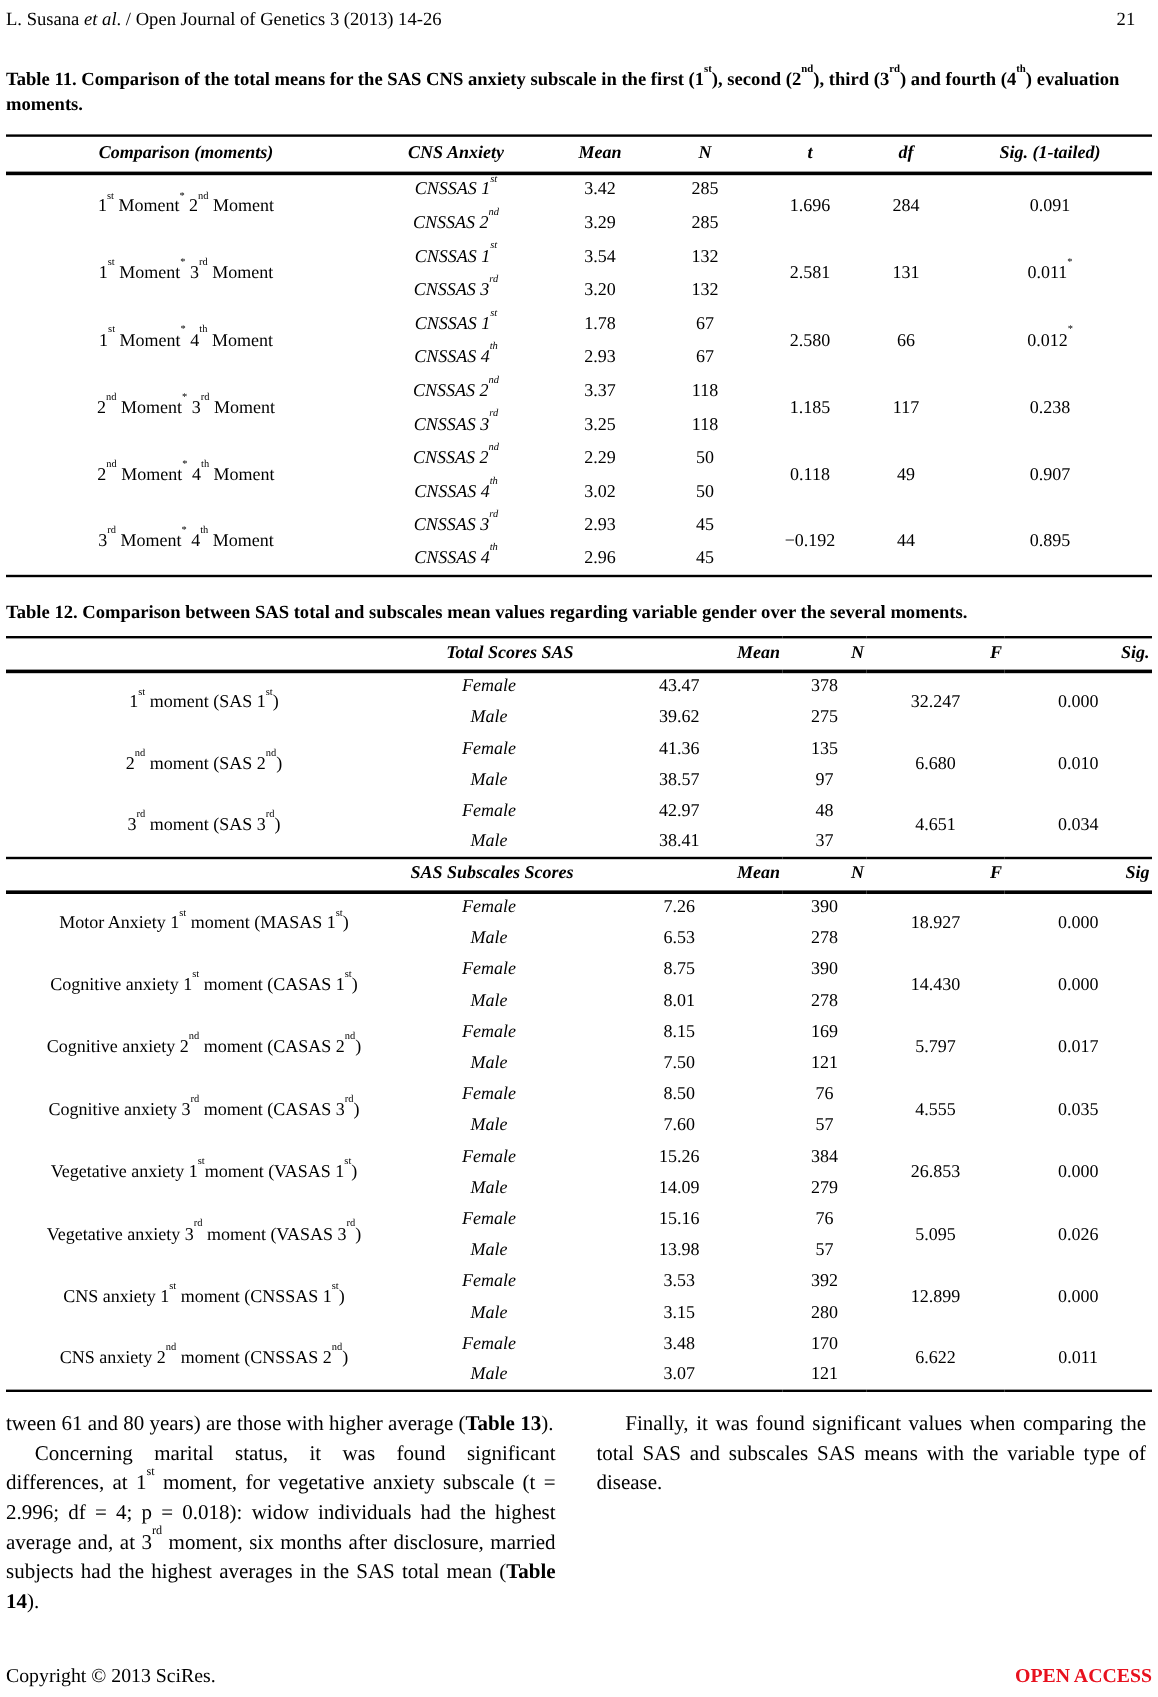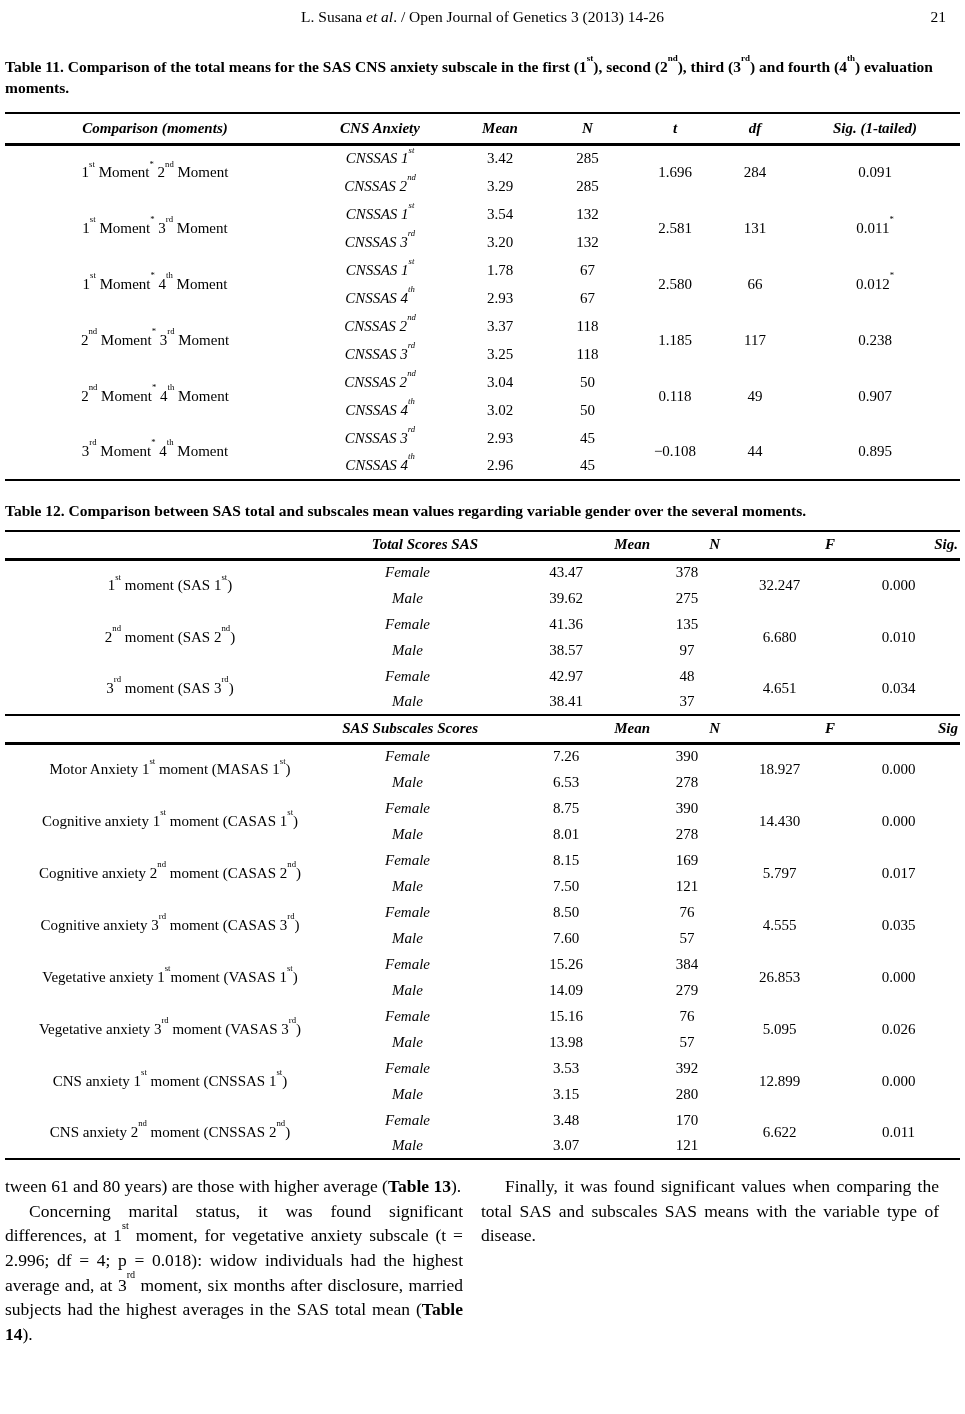--- a/index.html
+++ b/index.html
@@ -6,21 +6,21 @@
   html,body { background:#ffffff; }
   body {
     width:965px; height:1414px;
     font-family:"Liberation Serif","DejaVu Serif",serif;
     color:#000;
     position:relative;
   }
   .page { padding:8px 5px 0 5px; height:100%; position:relative; }
 
   
-  .running { position:relative; text-align:center; font-size:15.5px; height:22px; }
+  .running { position:relative; text-align:left; font-size:15.5px; height:22px; }
   .pagenum { position:absolute; right:14px; top:0; }
 
   
   .caption { font-size:15.5px; line-height:1.36; text-align:left;font-weight:bold; }
   .cap11 { margin-top:26px; }
   .cap12 { margin-top:19px; }
 
   
   table { width:955px; border-collapse:collapse; table-layout:fixed;
           font-size:15px; text-align:center; }
@@ -33,21 +33,21 @@
   #t11 { margin-top:14px; border-bottom:2px solid #000; }
   #t11 thead tr { height:31px; border-top:2px solid #000; border-bottom:3px solid #000; }
   #t11 tbody tr { height:28px; }
 
   
   #t12 { margin-top:9px; border-bottom:2px solid #000; }
   #t12 tr.sect { height:28px; border-top:2px solid #000; border-bottom:3px solid #000;text-align:right; }
   #t12 tbody tr.datarow { height:26px; }
 
   
-  .cols { display:flex; gap:18px; margin-top:14px;
+  .cols { display:flex; gap:34px; margin-top:14px;
           font-size:17.5px; line-height:1.405; text-align:justify; }
   .col { width:458px; }
   .col p { text-indent:24px; }
   .col p.noindent { text-indent:0; }
 
   
   .footer { position:absolute; left:5px; right:5px; bottom:7px;
             display:flex; justify-content:space-between;
             font-size:16.5px; }
   .openaccess { font-weight:bold; }
@@ -138,37 +138,37 @@
           <td rowspan="2">0.238</td>
         </tr>
         <tr>
           <td class="scale">CNSSAS 3<sup>rd</sup></td>
           <td>3.25</td>
           <td>118</td>
         </tr>
         <tr>
           <td rowspan="2">2<sup>nd</sup> Moment<sup>*</sup> 4<sup>th</sup> Moment</td>
           <td class="scale">CNSSAS 2<sup>nd</sup></td>
-          <td>3.04</td>
+          <td>2.29</td>
           <td>50</td>
           <td rowspan="2">0.118</td>
           <td rowspan="2">49</td>
           <td rowspan="2">0.907</td>
         </tr>
         <tr>
           <td class="scale">CNSSAS 4<sup>th</sup></td>
           <td>3.02</td>
           <td>50</td>
         </tr>
         <tr>
           <td rowspan="2">3<sup>rd</sup> Moment<sup>*</sup> 4<sup>th</sup> Moment</td>
           <td class="scale">CNSSAS 3<sup>rd</sup></td>
           <td>2.93</td>
           <td>45</td>
-          <td rowspan="2">−0.108</td>
+          <td rowspan="2">−0.192</td>
           <td rowspan="2">44</td>
           <td rowspan="2">0.895</td>
         </tr>
         <tr>
           <td class="scale">CNSSAS 4<sup>th</sup></td>
           <td>2.96</td>
           <td>45</td>
         </tr>
       </tbody>
     </table>
@@ -348,14 +348,18 @@
   <div class="cols">
     <div class="col" id="colL">
         <p class="noindent">tween 61 and 80 years) are those with higher average (<b>Table 13</b>).</p>
         <p>Concerning marital status, it was found significant differences, at 1<sup>st</sup> moment, for vegetative anxiety subscale (t = 2.996; df = 4; p = 0.018): widow individuals had the highest average and, at 3<sup>rd</sup> moment, six months after disclosure, married subjects had the highest averages in the SAS total mean (<b>Table 14</b>).</p>
       </div>
     <div class="col" id="colR">
         <p>Finally, it was found significant values when comparing the total SAS and subscales SAS means with the variable type of disease.</p>
       </div>
   </div>
 
+  <div class="footer">
+    <span>Copyright © 2013 SciRes.</span>
+    <span class="openaccess" style="color: rgb(232, 17, 30);">OPEN ACCESS</span>
+  </div>
 
 </div>
 
 </body></html>

